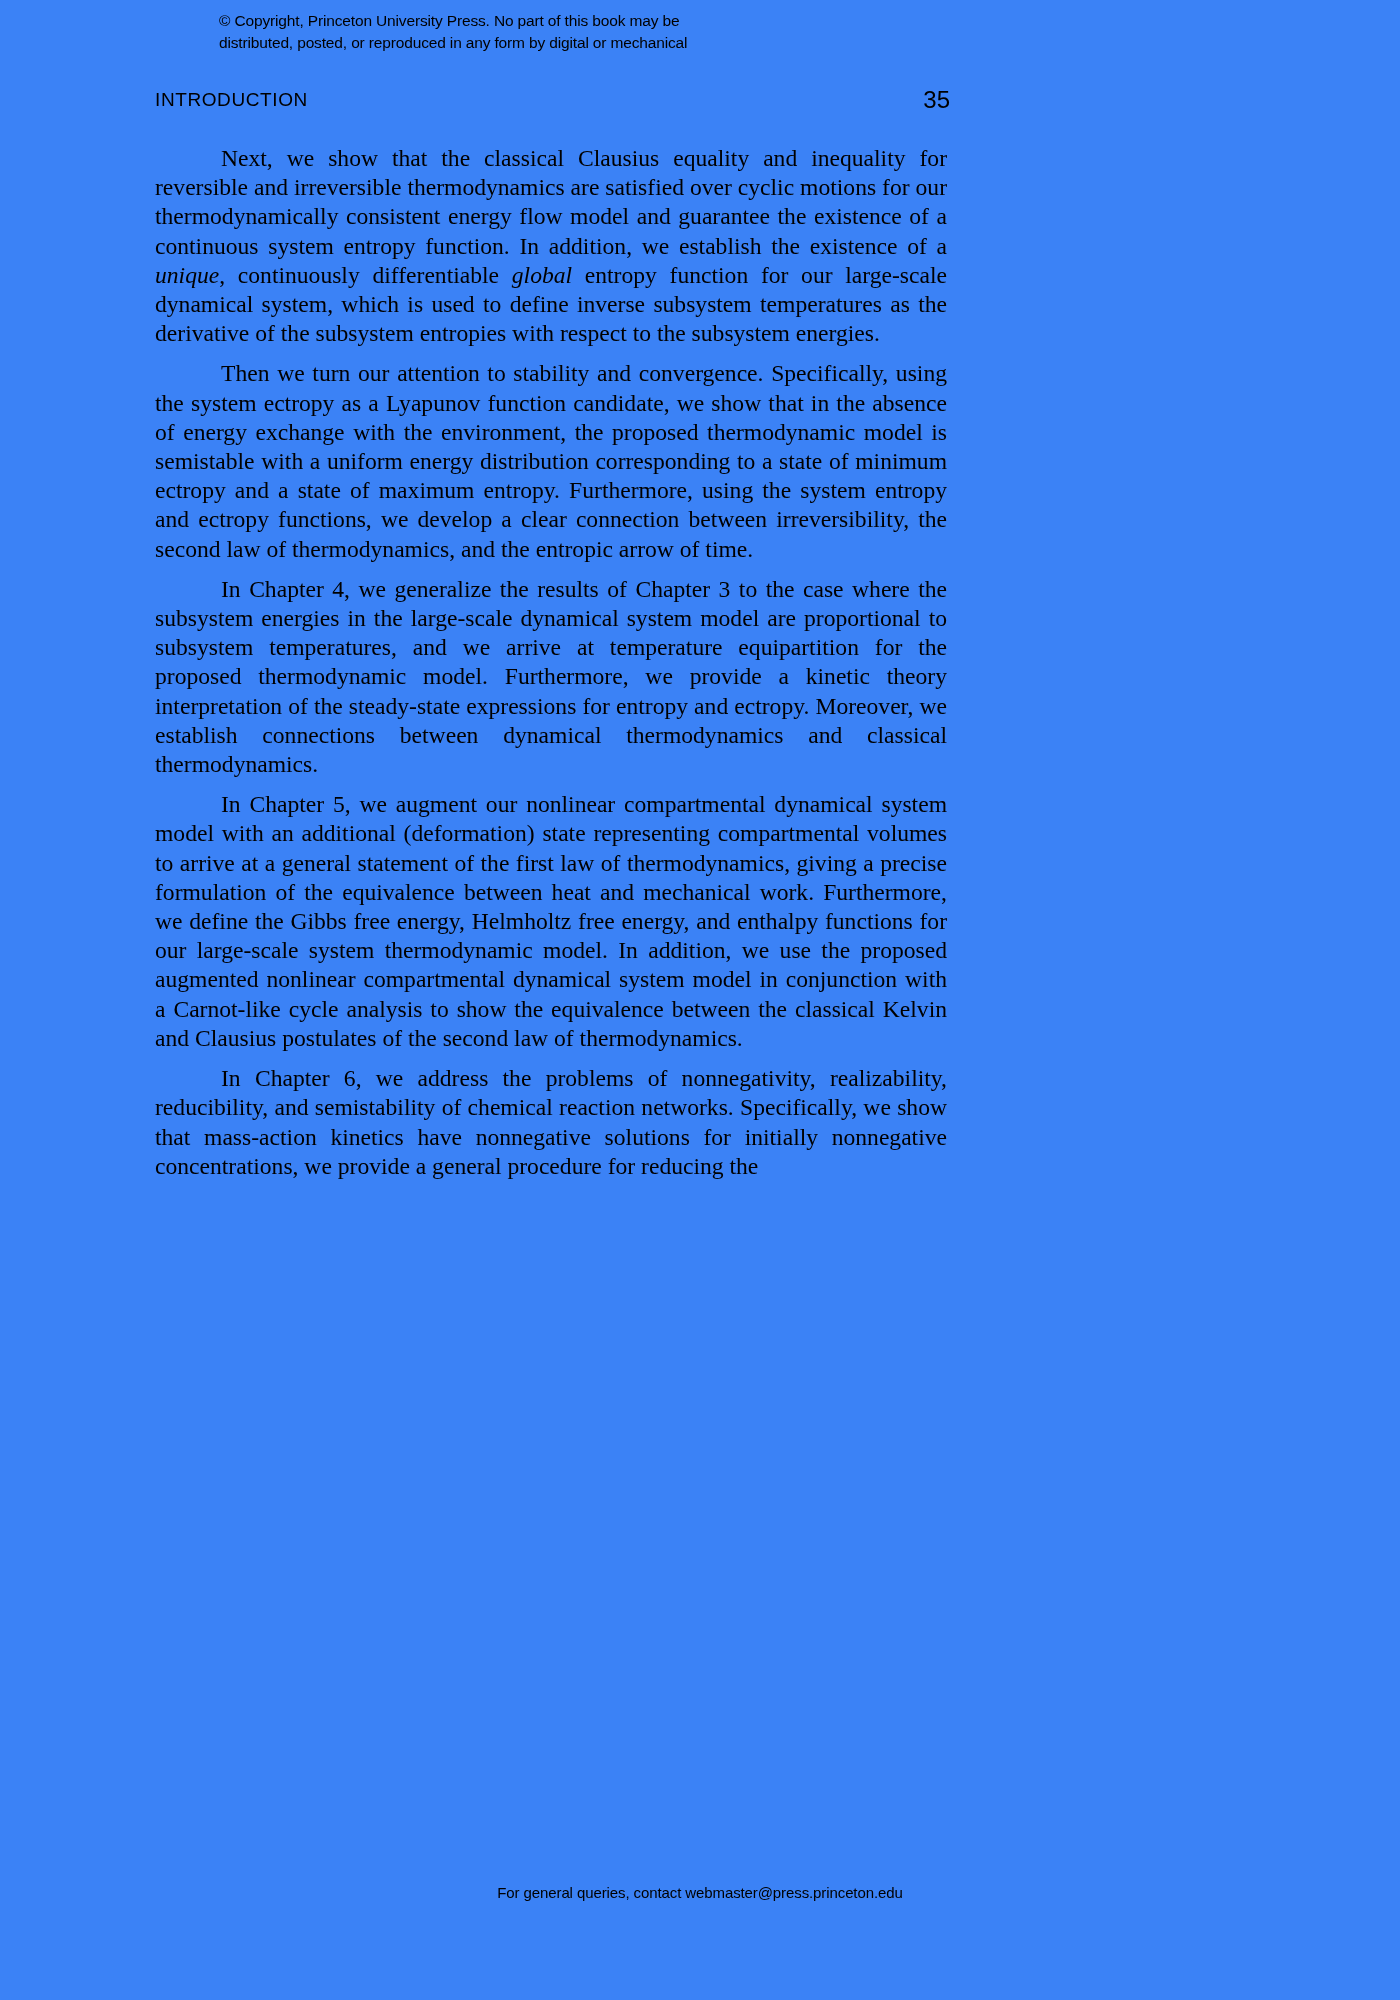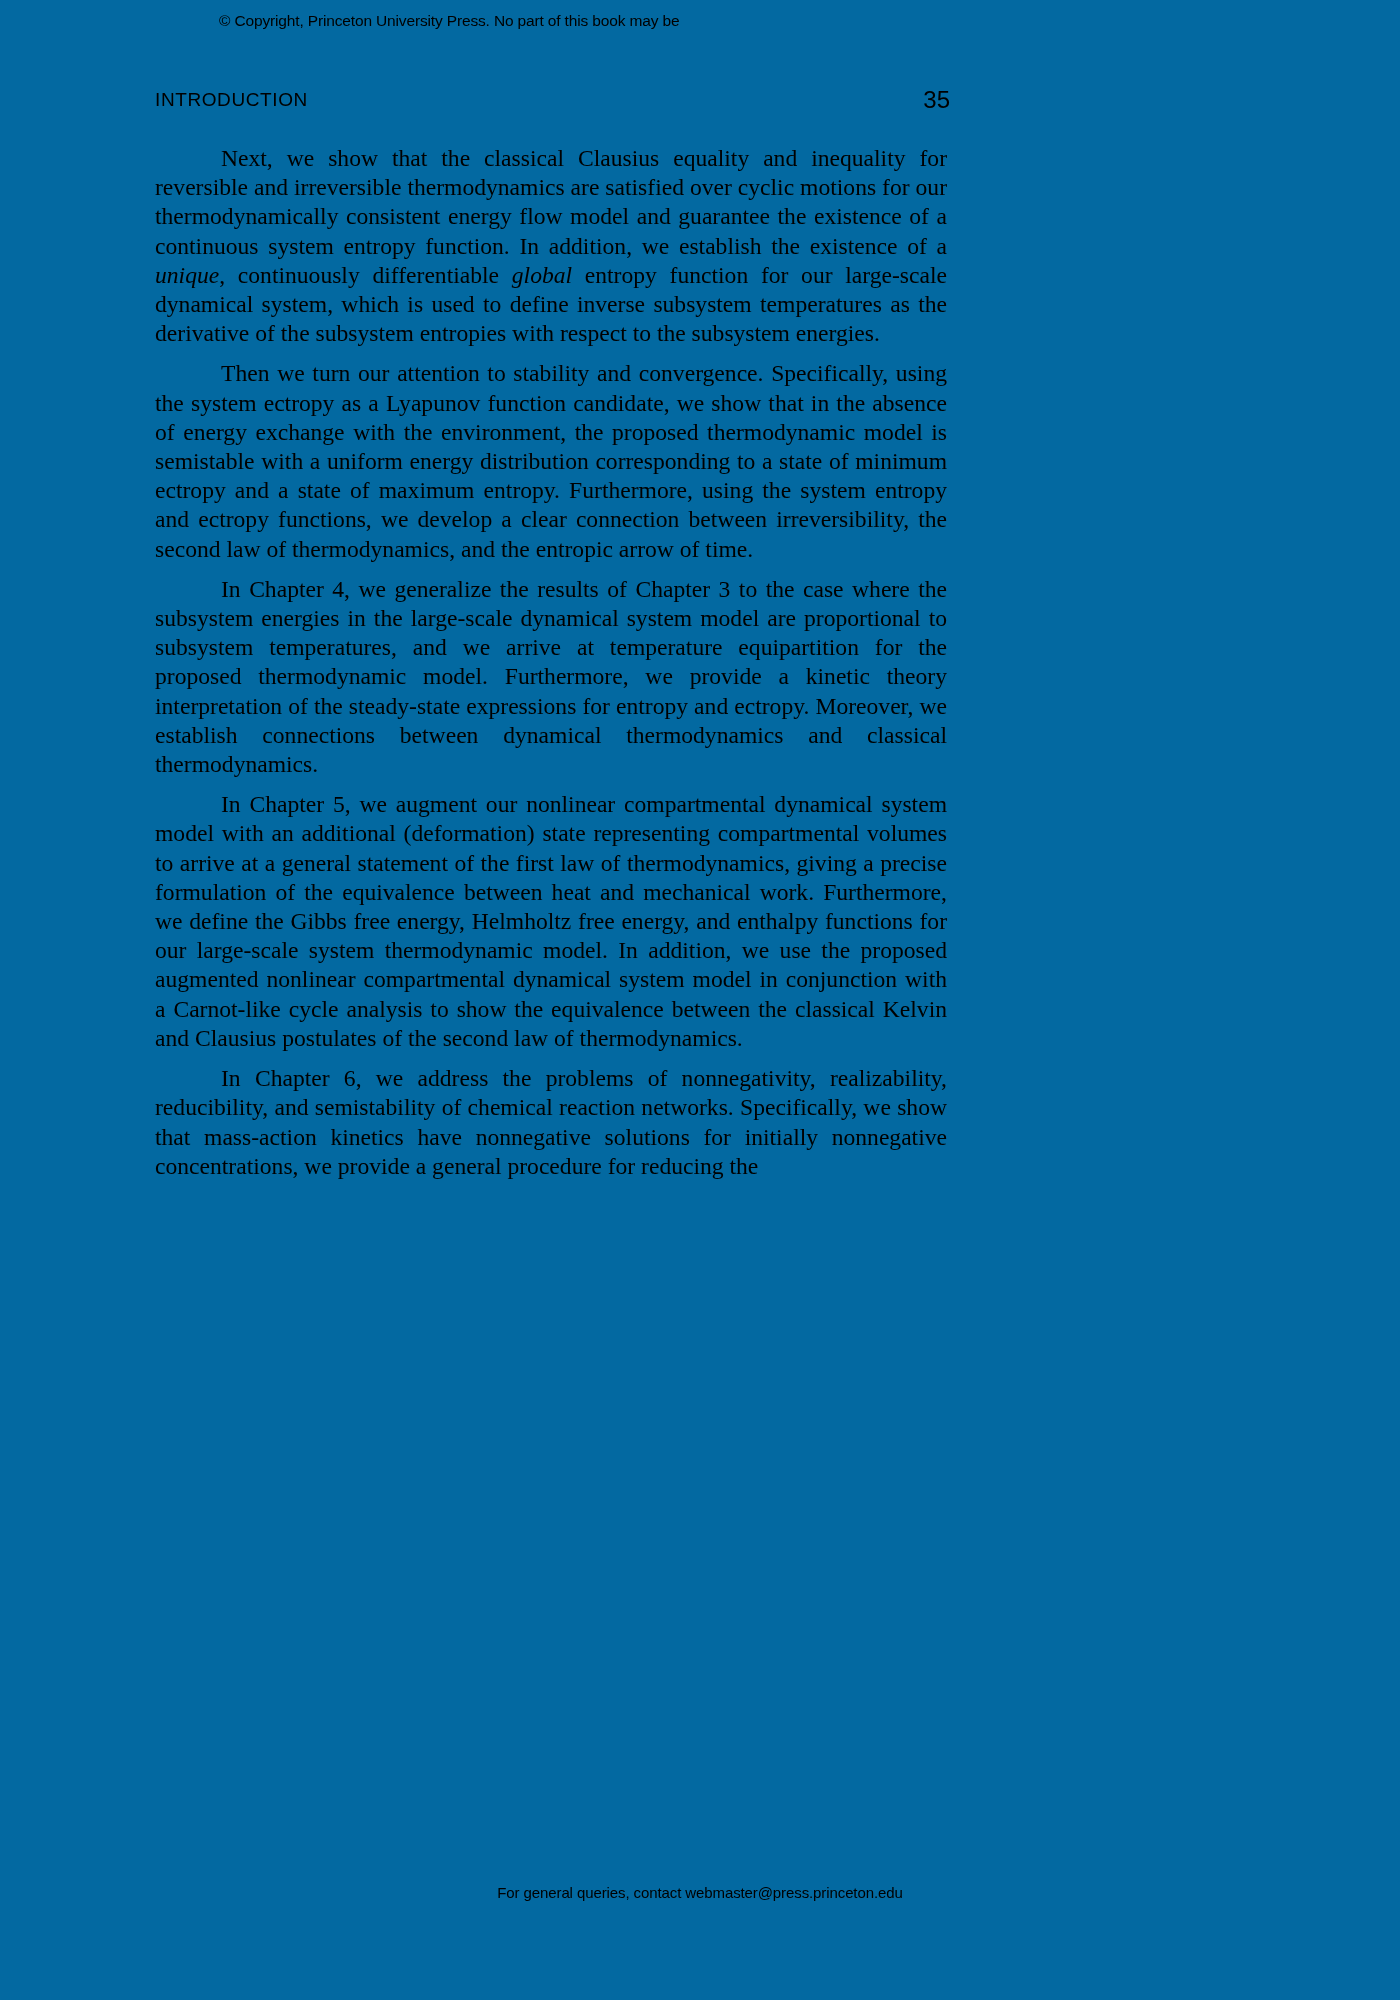--- a/index.html
+++ b/index.html
@@ -16,21 +16,21 @@
     position: relative;
     overflow: hidden;
   }
 
   .page {
     position: absolute;
     left: 0;
     top: 0;
     width: 1400px;
     height: 2000px;
-    background: #0369a1;
+    background: #3b82f6;
   }
 
   
   .copyright-notice {
     position: absolute;
     left: 219px;
     top: 10px;
     width: 560px;
     font-family: "Liberation Sans", "DejaVu Sans", sans-serif;
     font-size: 15.5px;
@@ -107,20 +107,21 @@
     color: #000000;
   }
 </style>
 </head>
 <body>
 
 <div class="page">
 
   <div class="copyright-notice">
     <span class="cline">© Copyright, Princeton University Press. No part of this book may be</span>
+    <span class="cline">distributed, posted, or reproduced in any form by digital or mechanical</span>
   </div>
 
   <div class="running-head">
     <span class="rh-title">INTRODUCTION</span>
     <span class="rh-pageno">35</span>
   </div>
 
   <div class="body-text" id="body-text">
       <p class="indent"><span>Next, we show that the classical Clausius equality and inequality for reversible and irreversible thermodynamics are satisfied over cyclic motions for our thermodynamically consistent energy flow model and guarantee the existence of a continuous system entropy function.  In addition, we establish the existence of a </span><i>unique</i><span>, continuously differentiable </span><i>global</i><span> entropy function for our large-scale dynamical system, which is used to define inverse subsystem temperatures as the derivative of the subsystem entropies with respect to the subsystem energies.</span></p>
       <p class="indent">Then we turn our attention to stability and convergence. Specifically, using the system ectropy as a Lyapunov function candidate, we show that in the absence of energy exchange with the environment, the proposed thermodynamic model is semistable with a uniform energy distribution corresponding to a state of minimum ectropy and a state of maximum entropy.  Furthermore, using the system entropy and ectropy functions, we develop a clear connection between irreversibility, the second law of thermodynamics, and the entropic arrow of time.</p>

